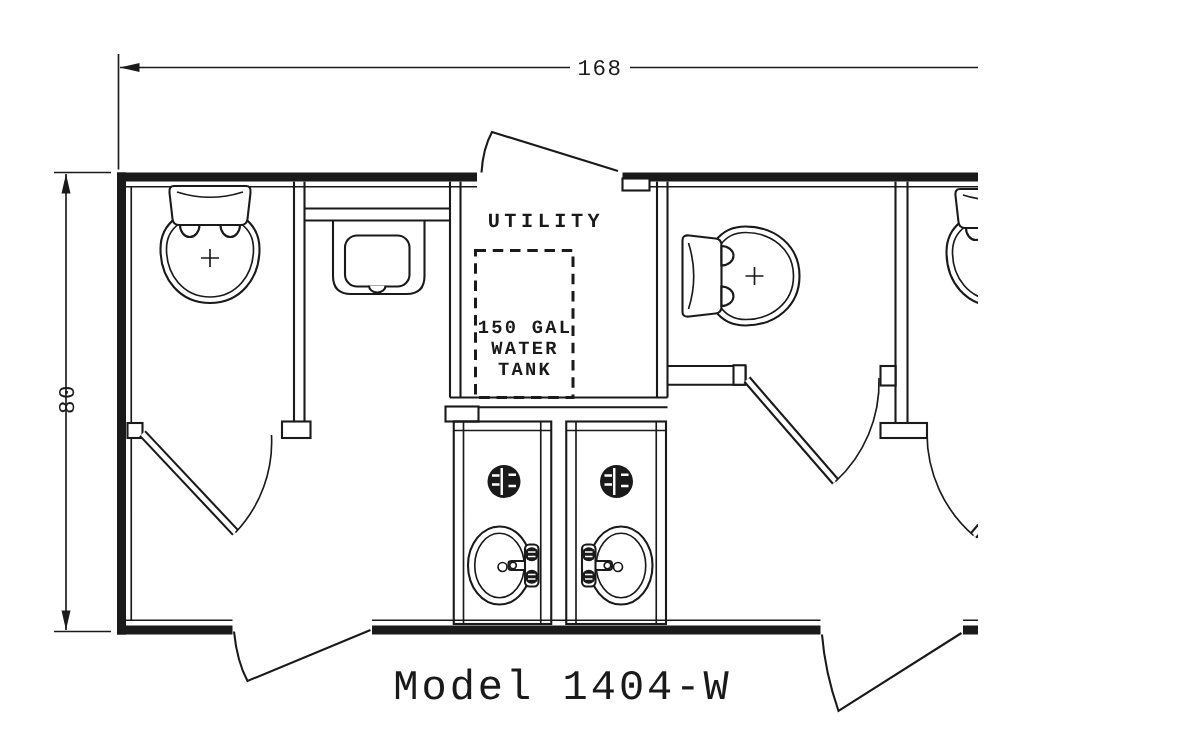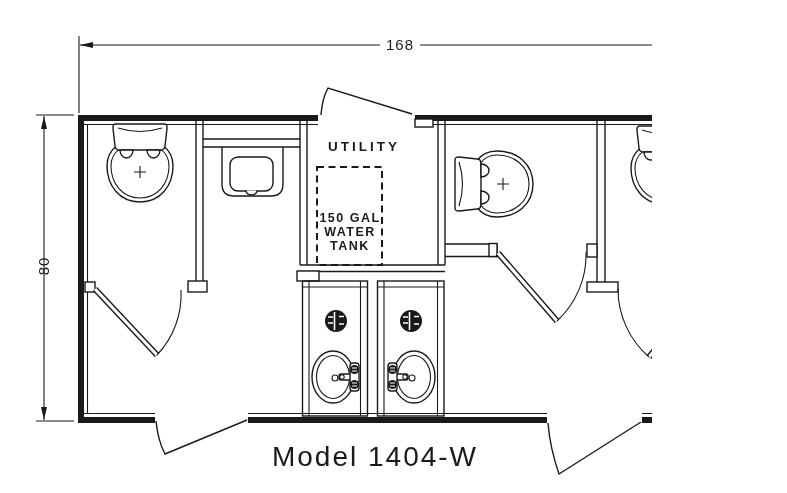--- a/index.html
+++ b/index.html
@@ -1,17 +1,17 @@
 <!DOCTYPE html>
 <html><head>
 <meta charset="utf-8">
 <style>
   html,body{margin:0;padding:0;background:#ffffff;}
   .canvas{position:relative;width:652px;height:493px;background:#ffffff;overflow:hidden;
-          font-family:Liberation Sans, sans-serif;}
+          font-family:Liberation Mono, monospace;}
   svg{display:block}
   .ln{stroke:#1a1a1a;fill:none;stroke-width:1.4;}
   .thin{stroke:#1a1a1a;fill:none;stroke-width:1.1;}
   .thick{fill:#1a1a1a;stroke:none;}
   .hollow{fill:#ffffff;stroke:#1a1a1a;stroke-width:1.4;}
   .leafA{stroke:#1a1a1a;stroke-width:6;fill:none;}
   .leafB{stroke:#ffffff;stroke-width:3.2;fill:none;}
   .dash{stroke:#1a1a1a;stroke-width:2;fill:none;stroke-dasharray:7 4.5;}
   text{fill:#1a1a1a;}
   .cadsm{font-size:13.5px;letter-spacing:3px;font-weight:600;}

